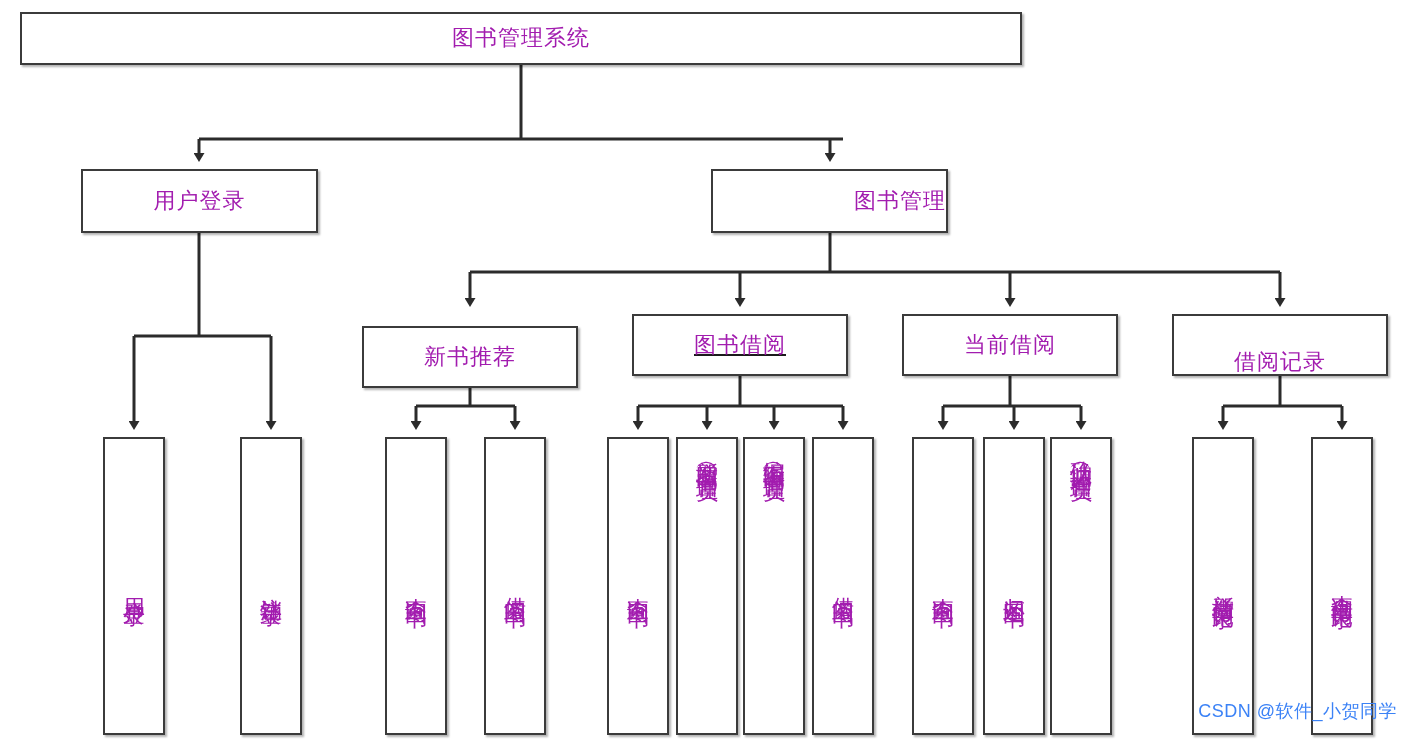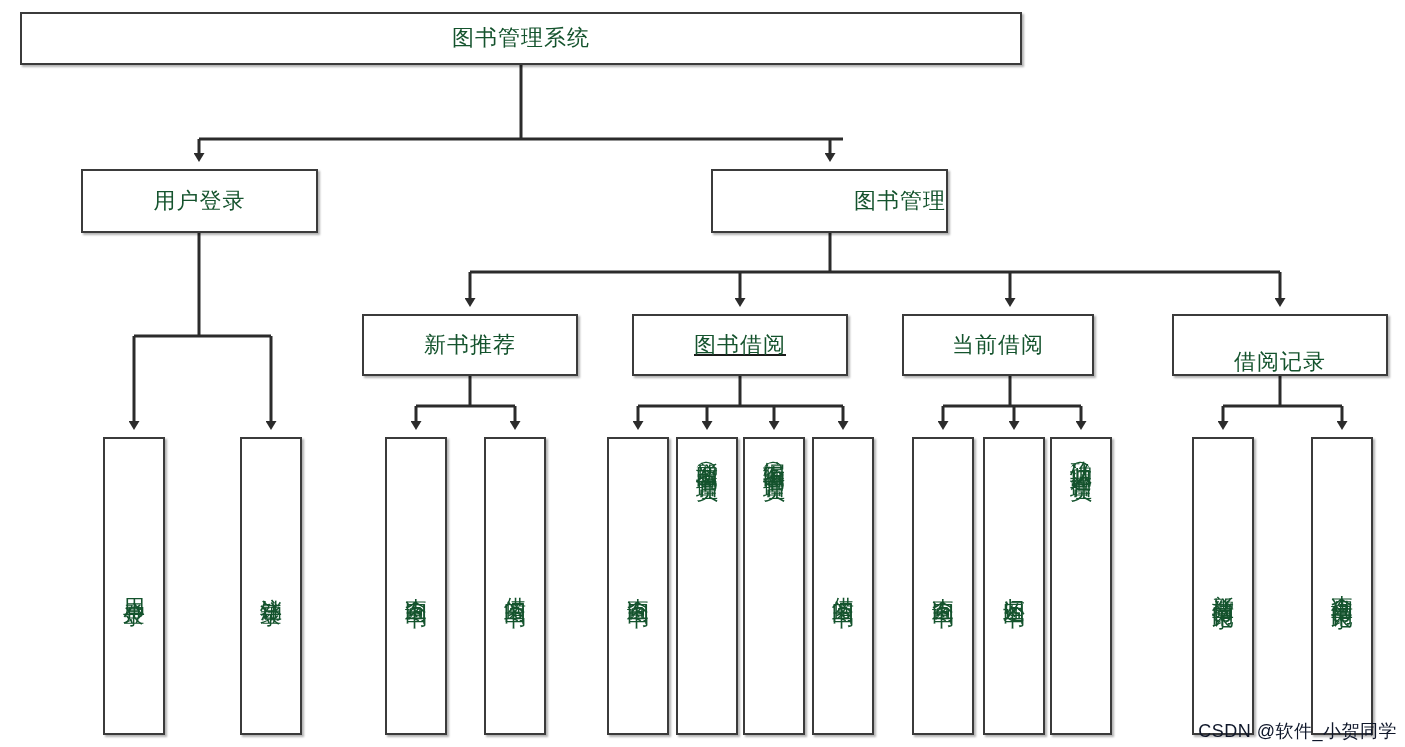--- a/index.html
+++ b/index.html
@@ -34,21 +34,21 @@
     box-shadow: 2px 2px 2px rgba(0,0,0,0.30);
     display: flex;
     align-items: center;
     justify-content: center;
     z-index: 2;
   }
   .node-label {
     font-size: 22px;
     line-height: 1.1;
     letter-spacing: 1px;
-    color: #14532d;
+    color: #a21caf;
     text-align: center;
     white-space: nowrap;
   }
   .node.vertical {
     align-items: flex-start;
     justify-content: center;
     padding-top: 4px;
   }
   .node.vertical .node-label {
     writing-mode: vertical-rl;
@@ -57,23 +57,23 @@
     letter-spacing: 3px;
     font-size: 22px;
   }
   .node.vertical.centered {
     align-items: center;
     padding-top: 0;
   }
   #watermark {
     position: absolute;
     right: 8px;
-    bottom: 4px;
+    bottom: 24px;
     font-size: 18px;
-    color: #0f172a;
+    color: #3b82f6;
     letter-spacing: 0.5px;
     z-index: 5;
     white-space: nowrap;
   }
 </style>
 </head>
 <body>
 
 <div id="diagram-root">
 
@@ -132,27 +132,27 @@
     <span class="node-label">图书管理系统</span>
   </div>
 
   <div class="node" style="left:81px; top:169px; width:237px; height:64px;">
     <span class="node-label">用户登录</span>
   </div>
   <div class="node" style="left:711px; top:169px; width:237px; height:64px;justify-content:flex-end;">
     <span class="node-label">图书管理</span>
   </div>
 
-  <div class="node" style="left:362px; top:314px; width:216px; height:62px;">
+  <div class="node" style="left:362px; top:326px; width:216px; height:62px;">
     <span class="node-label">新书推荐</span>
   </div>
   <div class="node" style="left:632px; top:314px; width:216px; height:62px;text-decoration:underline;">
     <span class="node-label">图书借阅</span>
   </div>
-  <div class="node" style="left:902px; top:314px; width:192px; height:62px;">
+  <div class="node" style="left:902px; top:314px; width:216px; height:62px;">
     <span class="node-label">当前借阅</span>
   </div>
   <div class="node" style="left:1172px; top:314px; width:216px; height:62px;align-items:flex-end;">
     <span class="node-label">借阅记录</span>
   </div>
 
   <div class="node vertical centered" style="left:103px; top:437px; width:62px; height:298px;">
     <span class="node-label">用户登录</span>
   </div>
   <div class="node vertical centered" style="left:240px; top:437px; width:62px; height:298px;">

